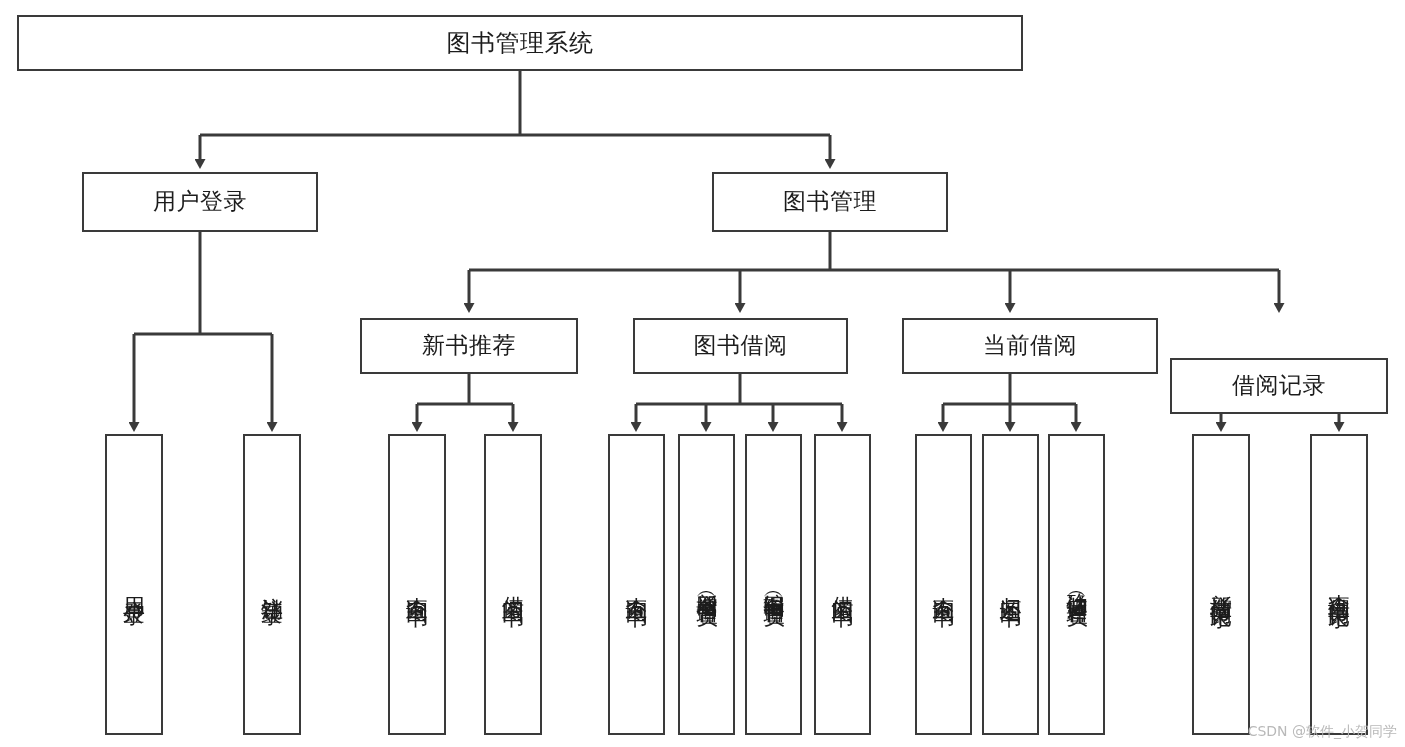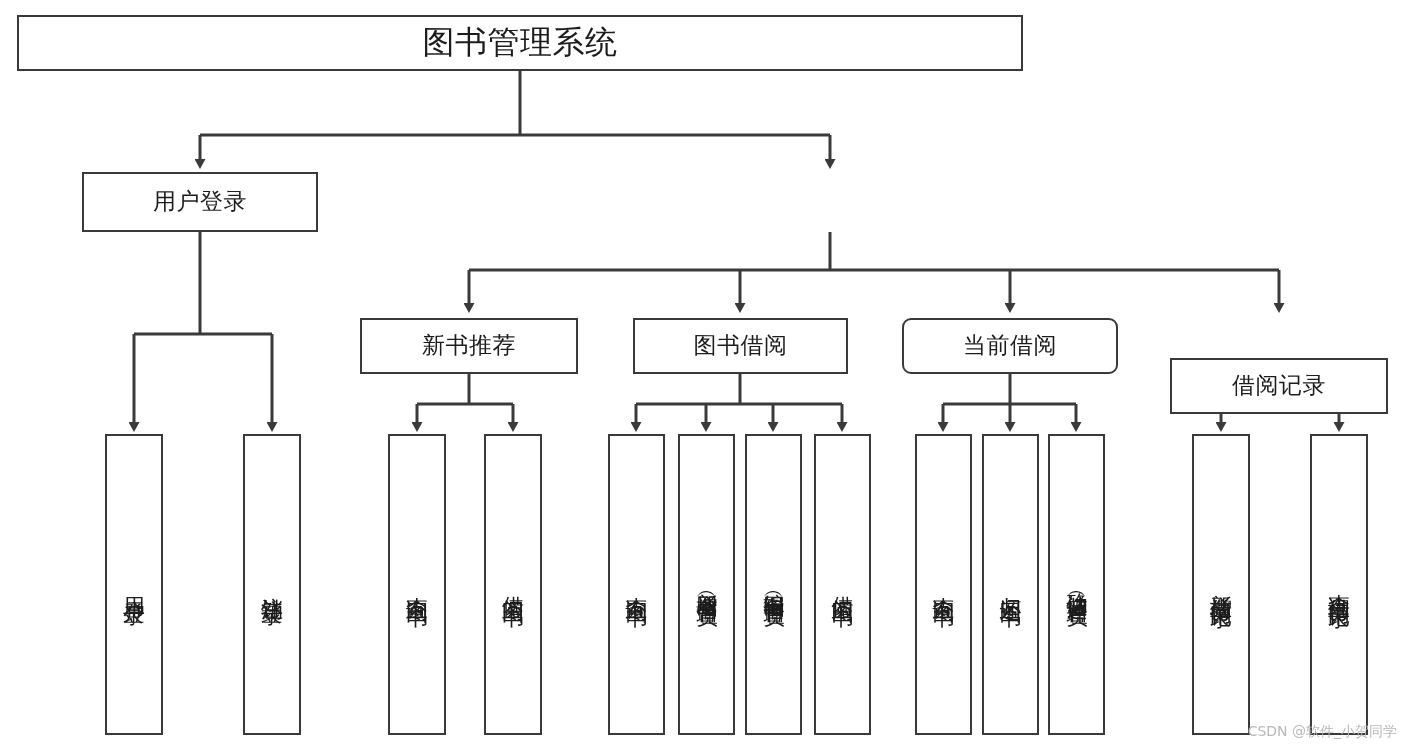--- a/index.html
+++ b/index.html
@@ -48,21 +48,21 @@
     font-size: 22px;
     line-height: 1.0;
     letter-spacing: 3px;
     padding: 4px 0;
   }
   .node.vertical.long {
     letter-spacing: 2px;
     font-size: 21px;
   }
   .node.root {
-    font-size: 32px;
+    font-size: 24px;
   }
   #watermark {
     position: absolute;
     right: 8px;
     bottom: 6px;
     font-size: 14px;
     color: #b9b9b9;
     white-space: nowrap;
     z-index: 5;
     font-family: "DejaVu Sans", "Liberation Sans", sans-serif;
@@ -121,26 +121,27 @@
       <path d="M1221,404 L1221,423" marker-end="url(#arrow)"></path>
       <path d="M1339,404 L1339,423" marker-end="url(#arrow)"></path>
 
     </g>
   </svg>
 
   <div class="node horizontal root" style="left:17px; top:15px; width:1006px; height:56px;">图书管理系统</div>
 
   <div class="node horizontal" style="left:82px; top:172px; width:236px; height:60px;">用户登录</div>
 
+  <div class="node horizontal" style="left:712px; top:172px; width:236px; height:60px;">图书管理</div>
 
   <div class="node horizontal" style="left:360px; top:318px; width:218px; height:56px;">新书推荐</div>
 
   <div class="node horizontal" style="left:633px; top:318px; width:215px; height:56px;">图书借阅</div>
 
-  <div class="node horizontal" style="left:902px; top:318px; width:216px; height:56px;border-radius:9px;">当前借阅</div>
+  <div class="node horizontal" style="left:902px; top:318px; width:256px; height:56px;">当前借阅</div>
 
   <div class="node horizontal" style="left:1170px; top:318px; width:218px; height:56px;margin-top:40px;">借阅记录</div>
 
   <div class="node vertical" style="left:105px; top:434px; width:58px; height:301px;">用户登录</div>
 
   <div class="node vertical" style="left:243px; top:434px; width:58px; height:301px;">注销登录</div>
 
   <div class="node vertical" style="left:388px; top:434px; width:58px; height:301px;">查询图书</div>
 
   <div class="node vertical" style="left:484px; top:434px; width:58px; height:301px;">借阅图书</div>

